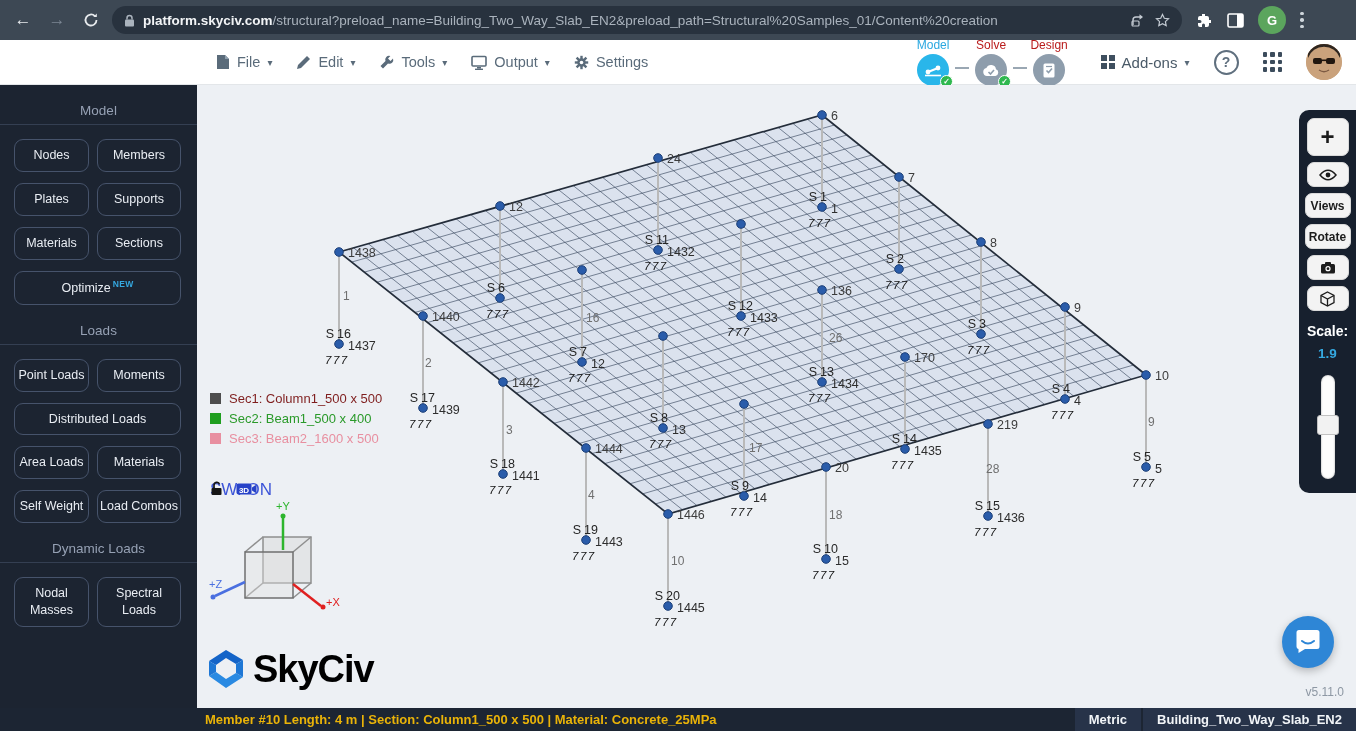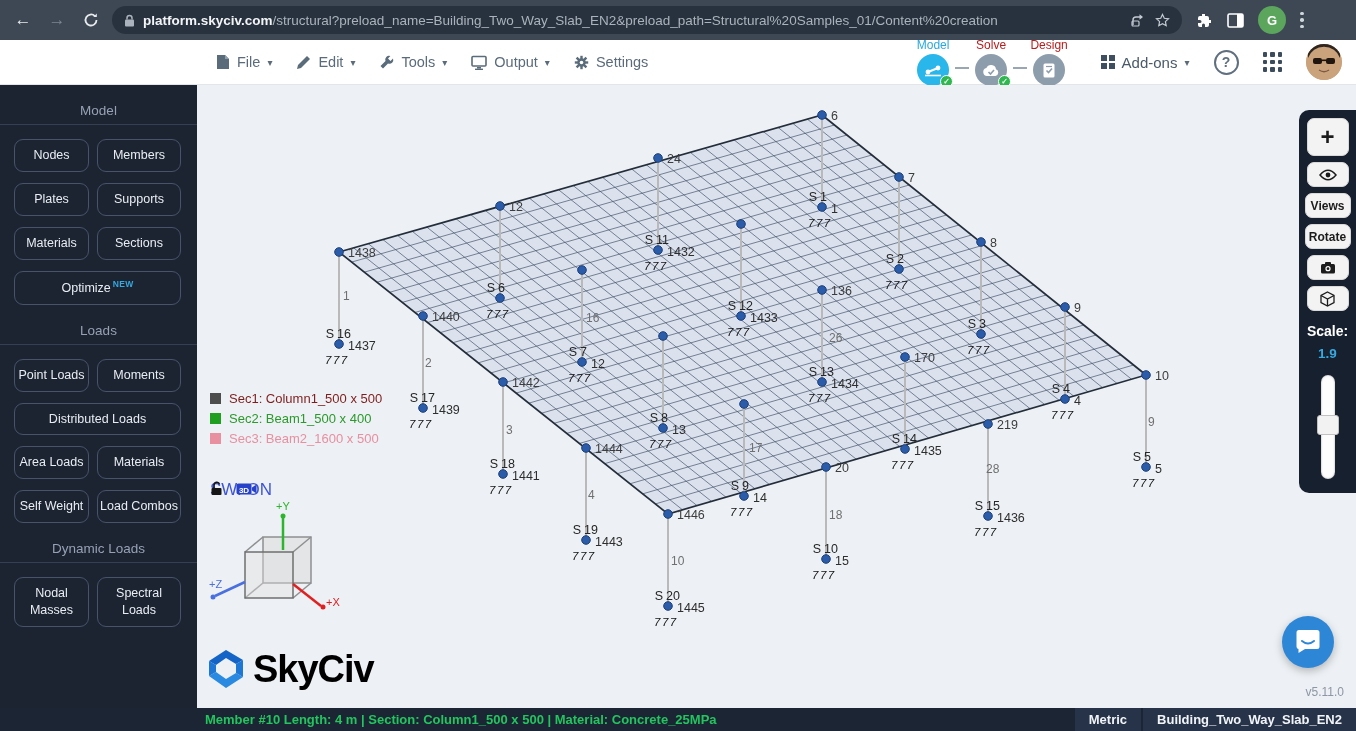--- a/index.html
+++ b/index.html
@@ -70,21 +70,21 @@
   .rt-btn.plus { height:38px; font-size:24px; font-weight:700; }
   .rt-btn.sm { height:25px; font-size:12px; font-weight:700; }
   .rt-btn.txt { width:46px; }
   .scale-label { color:#fff; font-size:14px; font-weight:700; margin-top:6px; }
   .scale-value { color:#35a8e0; font-size:13.5px; font-weight:700; margin-top:1px; }
   .slider { position:relative; width:14px; height:104px; margin-top:8px; background:#fdfdfd; border-radius:7px; box-shadow:inset 0 0 2px rgba(0,0,0,.4); cursor:pointer; }
   .slider-handle { position:absolute; left:-4px; top:40px; width:22px; height:20px; background:#f2f2f2; border:1px solid #c2c2c2; border-radius:3px; cursor:grab; }
 
   
   .statusbar { position:absolute; top:708px; left:0; width:1356px; height:23px; background:#1c2533; display:flex; align-items:center; }
-  .status-info { margin-left:205px; color:#22c55e; font-size:13px; font-weight:600; }
+  .status-info { margin-left:205px; color:#eab308; font-size:13px; font-weight:600; }
   .status-right { margin-left:auto; display:flex; height:23px; gap:2px; }
   .status-seg { background:#273349; color:#f2f5f8; font-size:13px; font-weight:600; display:flex; align-items:center; padding:0 14px; cursor:pointer; }
 </style>
 </head>
 <body>
 
 <div class="stage">
 
   <div class="chrome">
     <div class="nav-btn">←</div>

